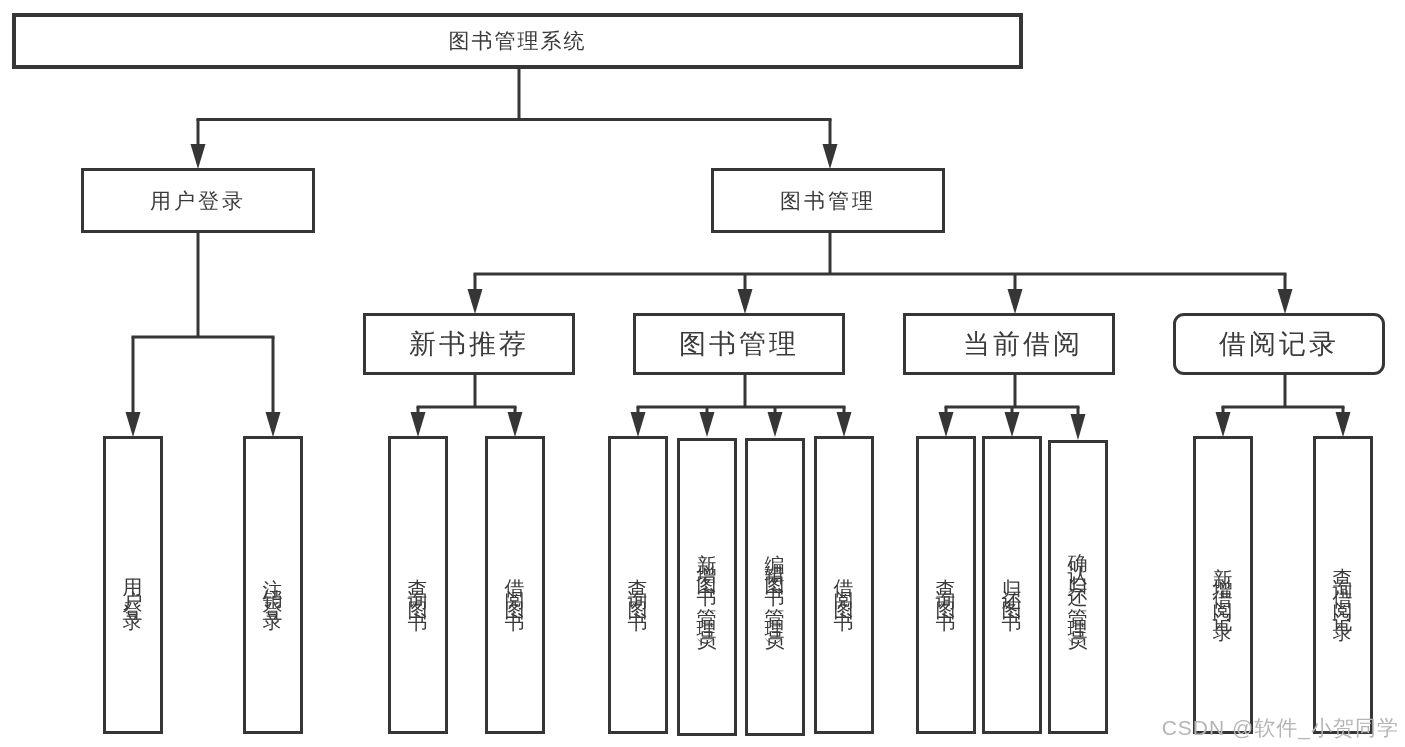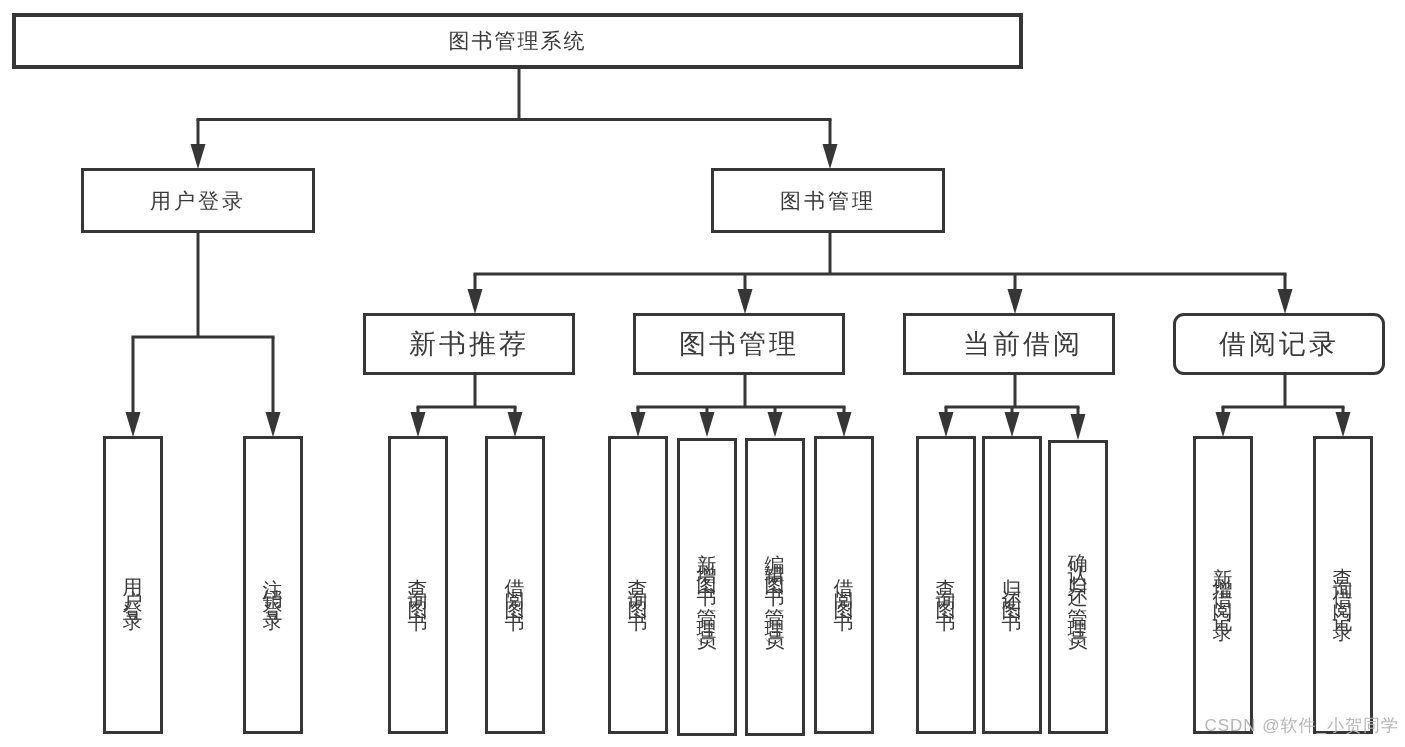--- a/index.html
+++ b/index.html
@@ -26,21 +26,21 @@
   .lvl2{top:168px;width:234px;height:65px;font-size:21px;letter-spacing:3px;}
   .lvl3{top:313px;width:212px;height:62px;font-size:27px;letter-spacing:3px;}
   .leaf{top:436px;width:60px;height:298px;font-size:20px;}
   .leaf .vtext{
     writing-mode:vertical-rl;text-orientation:mixed;
     line-height:1;letter-spacing:11px;white-space:nowrap;
   }
   .label{display:inline-block;}
   .watermark{
     position:absolute;right:6px;top:714px;
-    font-size:17px;letter-spacing:1px;color:var(--wm);
+    font-size:21px;letter-spacing:1px;color:var(--wm);
     z-index:5;
   }
 </style>
 </head>
 <body>
 
 <div class="stage">
 
   <svg class="connectors" viewBox="0 0 1405 747" aria-hidden="true">
 

